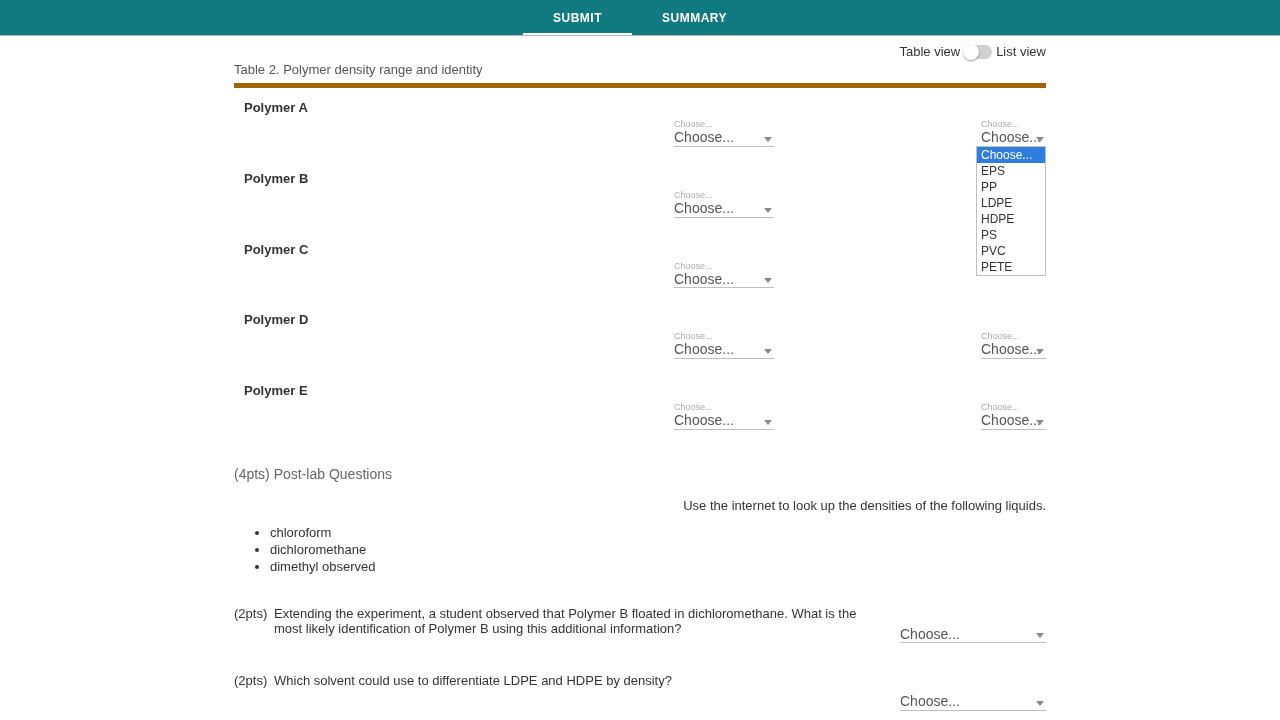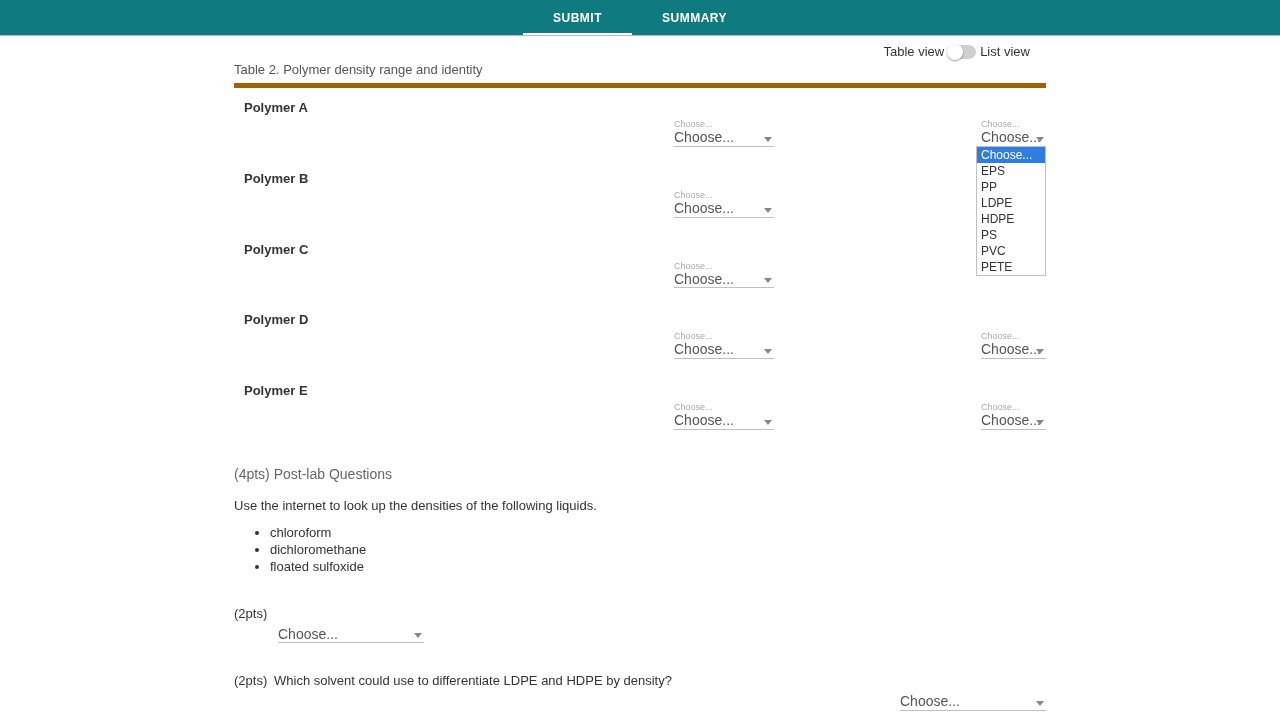--- a/index.html
+++ b/index.html
@@ -45,21 +45,21 @@
     background: #fff;
   }
   .content-wrap {
     width: 812px;
     margin: 0 auto;
     position: relative;
     padding-top: 6px;
   }
   .view-toggle {
     position: absolute;
-    right: 16px;
+    right: 0;
     top: 8px;
     font-size: 13px;
     color: #333;
     display: flex;
     align-items: center;
     gap: 4px;
   }
   .switch {
     width: 28px;
     height: 14px;
@@ -174,20 +174,21 @@
     font-size: 14px;
     color: #666;
     font-weight: 500;
     padding-top: 24px;
     padding-bottom: 16px;
   }
   .body-text {
     font-size: 13px;
     color: #333;
     padding-bottom: 12px;
+    text-align: right;
   }
   ul.liquids {
     list-style: disc;
     padding-left: 36px;
     font-size: 13px;
     color: #333;
     line-height: 1.3;
   }
   .question-row {
     display: flex;
@@ -345,25 +346,26 @@
     </div>
   </div>
 
   <div class="section-heading">(4pts) Post-lab Questions</div>
 
   <div class="body-text">Use the internet to look up the densities of the following liquids.</div>
 
   <ul class="liquids">
     <li>chloroform</li>
     <li>dichloromethane</li>
-    <li>floated sulfoxide</li>
+    <li>dimethyl observed</li>
   </ul>
 
   <div class="question-row">
     <div class="q-pts">(2pts)</div>
+    <div class="q-text">Extending the experiment, a student observed that Polymer B floated in dichloromethane. What is the most likely identification of Polymer B using this additional information?</div>
     <div class="q-select-col">
       <div class="select-wrap q">
         <div class="select-value">Choose...</div>
         <span class="select-caret"></span>
       </div>
     </div>
   </div>
 
   <div class="question-row">
     <div class="q-pts">(2pts)</div>

